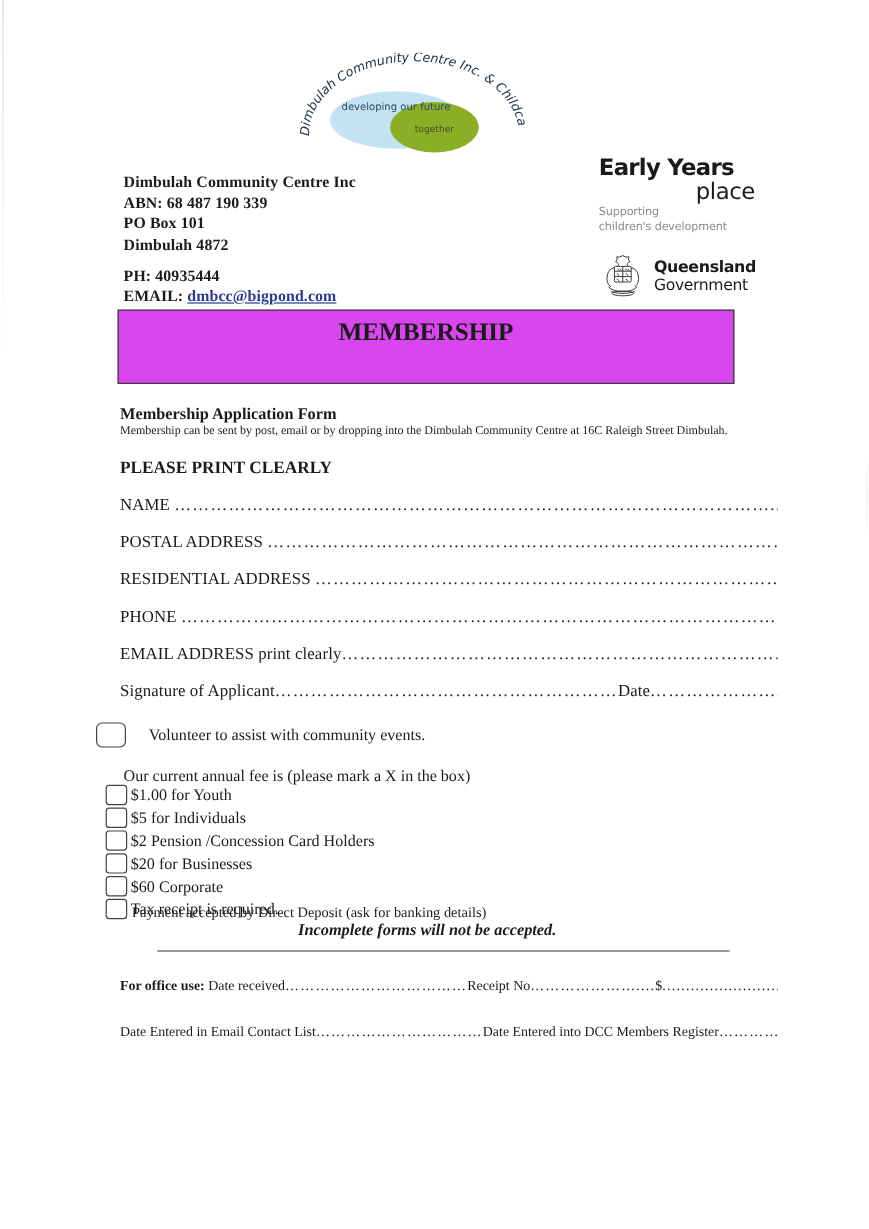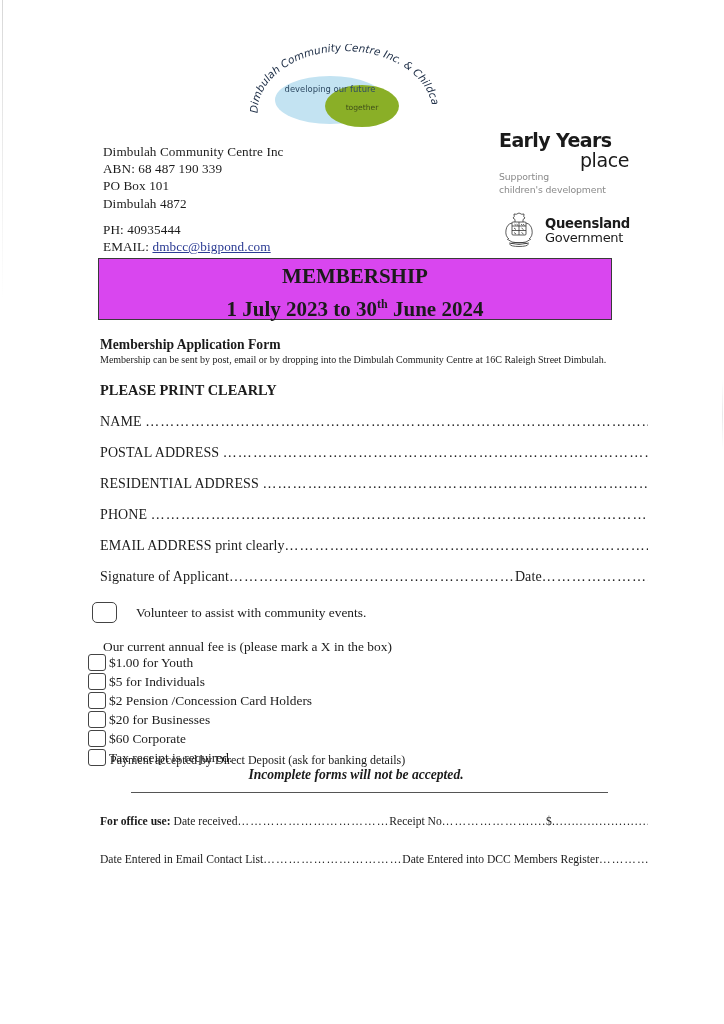--- a/index.html
+++ b/index.html
@@ -50,21 +50,21 @@
 
   
   .org-block {
     position: absolute;
     left: 103px;
     top: 143px;
     font-size: 13.2px;
     line-height: 17.2px;
     letter-spacing: .1px;
   }
-  .org-block div { white-space: nowrap; }
+  .org-block div { white-space: nowrap; font-weight: bold; }
   .org-gap { height: 9px; }
   .email-line { white-space: nowrap; }
   .email-link {
     color: #2a3a93;
     text-decoration: underline;
   }
 
   
   .ey-block {
     position: absolute;
@@ -166,21 +166,21 @@
     height: 31px;
     white-space: nowrap;
     overflow: hidden;
     letter-spacing: .1px;
   }
   .dots { letter-spacing: 1.05px; }
 
   
   .volunteer-row {
     position: absolute;
-    left: 92px;
+    left: 80px;
     top: 602px;
     display: flex;
     align-items: center;
     text-align: center;
   }
   .cb-round {
     width: 25px;
     height: 21px;
     border: 1.4px solid #444;
     border-radius: 5px;
@@ -328,21 +328,20 @@
       </svg>
     </span>
     <span class="qld-text">
       <div class="qld-name">Queensland</div>
       <div class="qld-gov">Government</div>
     </span>
   </div>
 
   <div class="member-box">
     <div>MEMBERSHIP</div>
-    <div><span>1 July 2023 to 30</span><sup>th</sup><span> June 2024</span></div>
   </div>
 
   <div class="sec app-title">Membership Application Form</div>
   <div class="sec app-note">Membership can be sent by post, email or by dropping into the Dimbulah Community Centre at 16C Raleigh Street Dimbulah.</div>
   <div class="sec print-clearly">PLEASE PRINT CLEARLY</div>
 
   <div class="fields">
     <div class="field-row"><span>NAME</span> <span class="dots">………………………………………………………………………………………..</span></div>
 
     <div class="field-row"><span>POSTAL ADDRESS</span> <span class="dots">………………………………………………………………………………..</span></div>

